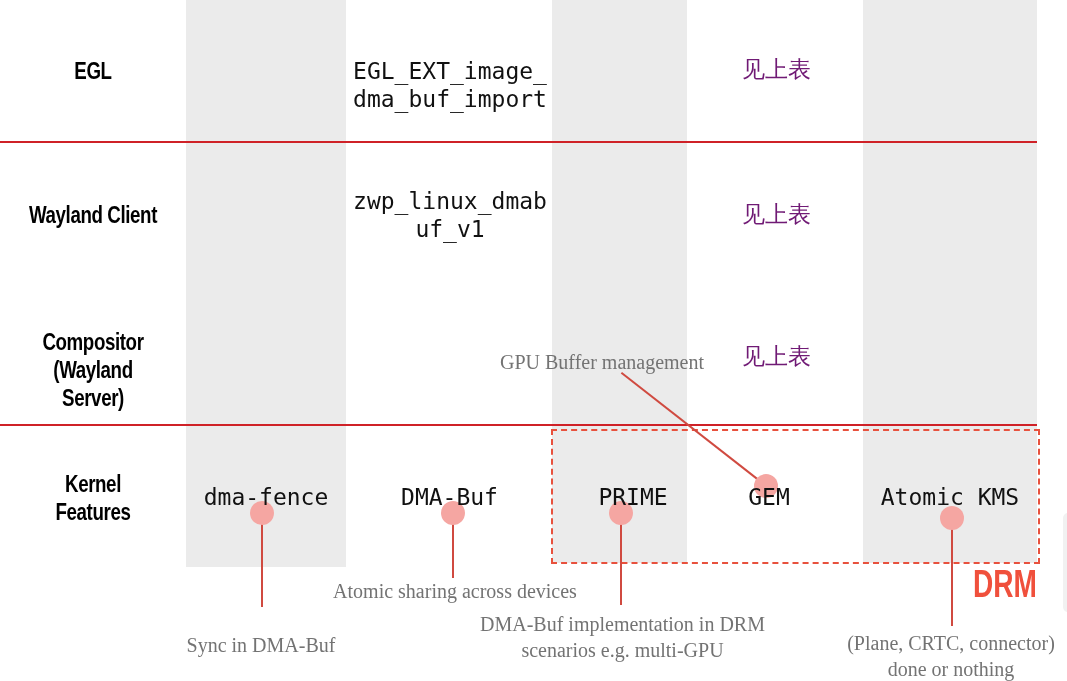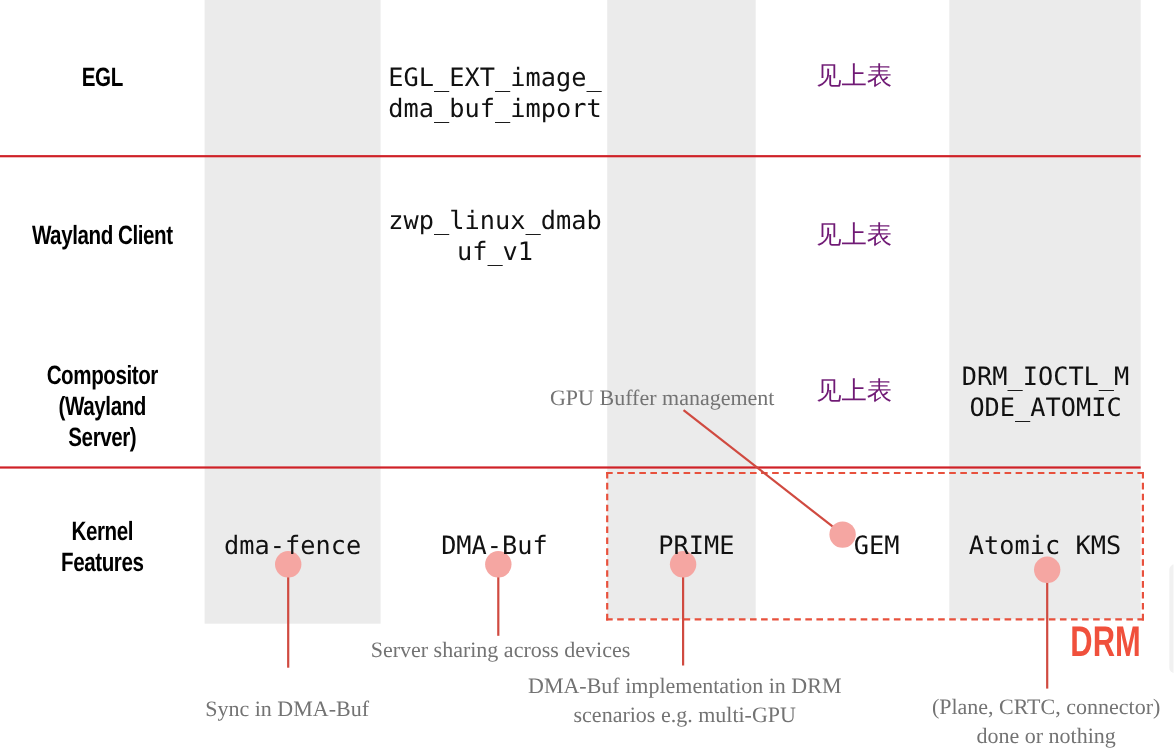--- a/index.html
+++ b/index.html
@@ -36,21 +36,21 @@
     position:absolute;left:690px;width:173px;text-align:center;color:#701a75;
     font-size:23px;line-height:28px;font-family:"DejaVu Sans","Liberation Sans",sans-serif;
   }
   .cjk-egl{top:55px;}
   .cjk-wayland{top:200px;}
   .cjk-compositor{top:342px;}
   .kfeat{top:483px;line-height:28px;}
   .kf-dmafence{left:186px;width:160px;}
   .kf-dmabuf{left:347px;width:205px;}
   .kf-prime{left:552px;width:162px;}
-  .kf-gem{left:691px;width:212px;}
+  .kf-gem{left:663px;width:212px;}
   .kf-atomic{left:863px;width:174px;}
   .dot{position:absolute;width:24px;height:24px;border-radius:50%;background:#f5a6a2;}
   .leader{position:absolute;width:2px;background:#d04a40;}
   .diag{position:absolute;height:2px;background:#d04a40;transform-origin:0 0;}
   .note{
     position:absolute;font-family:"Liberation Serif","DejaVu Serif",serif;
     font-size:20px;line-height:26px;color:#737373;text-align:center;
   }
   .note-gpu{left:452px;top:349px;width:300px;}
   .note-sync{left:111px;top:632px;width:300px;}
@@ -91,21 +91,20 @@
   <div class="rowlabel rl-kernel">
     <div>Kernel</div>
     <div>Features</div>
   </div>
 
   <div class="mono cell-egl-dmabuf">EGL_EXT_image_dma_buf_import</div>
   <div class="cjk cjk-egl">见上表</div>
   <div class="mono cell-wayland-dmabuf">zwp_linux_dmabuf_v1</div>
   <div class="cjk cjk-wayland">见上表</div>
   <div class="cjk cjk-compositor">见上表</div>
-  <div class="mono cell-compositor-atomic">DRM_IOCTL_MODE_ATOMIC</div>
 
   <div class="leader" style="left:261px;top:513px;height:94px;"></div>
   <div class="leader" style="left:452px;top:513px;height:65px;"></div>
   <div class="leader" style="left:620px;top:513px;height:92px;"></div>
   <div class="leader" style="left:951px;top:518px;height:108px;"></div>
   <div class="diag" style="left:622px;top:372px;width:180px;transform:rotate(38deg);"></div>
 
   <div class="dot" style="left:250px;top:501px;"></div>
   <div class="dot" style="left:441px;top:501px;"></div>
   <div class="dot" style="left:609px;top:501px;"></div>
@@ -113,21 +112,21 @@
   <div class="dot" style="left:940px;top:506px;"></div>
 
   <div class="mono kfeat kf-dmafence">dma-fence</div>
   <div class="mono kfeat kf-dmabuf">DMA-Buf</div>
   <div class="mono kfeat kf-prime">PRIME</div>
   <div class="mono kfeat kf-gem">GEM</div>
   <div class="mono kfeat kf-atomic">Atomic KMS</div>
 
   <div class="note note-gpu">GPU Buffer management</div>
   <div class="note note-sync">Sync in DMA-Buf</div>
-  <div class="note note-sharing">Server sharing across devices</div>
+  <div class="note note-sharing">Atomic sharing across devices</div>
   <div class="note note-prime">
     <div>DMA-Buf implementation in DRM</div>
     <div>scenarios e.g. multi-GPU</div>
   </div>
   <div class="note note-atomic">
     <div>(Plane, CRTC, connector)</div>
     <div>done or nothing</div>
   </div>
   <div class="drm-label">DRM</div>
 

